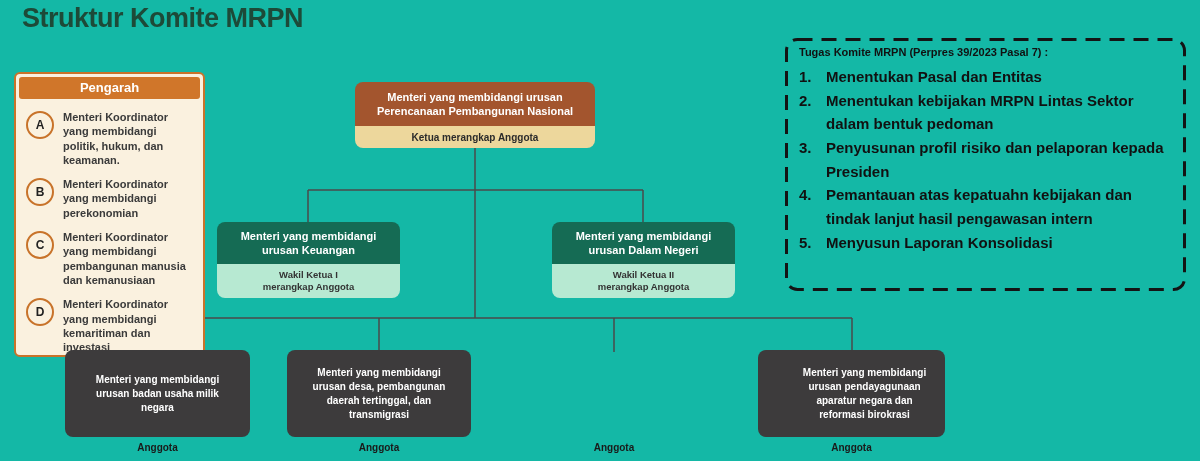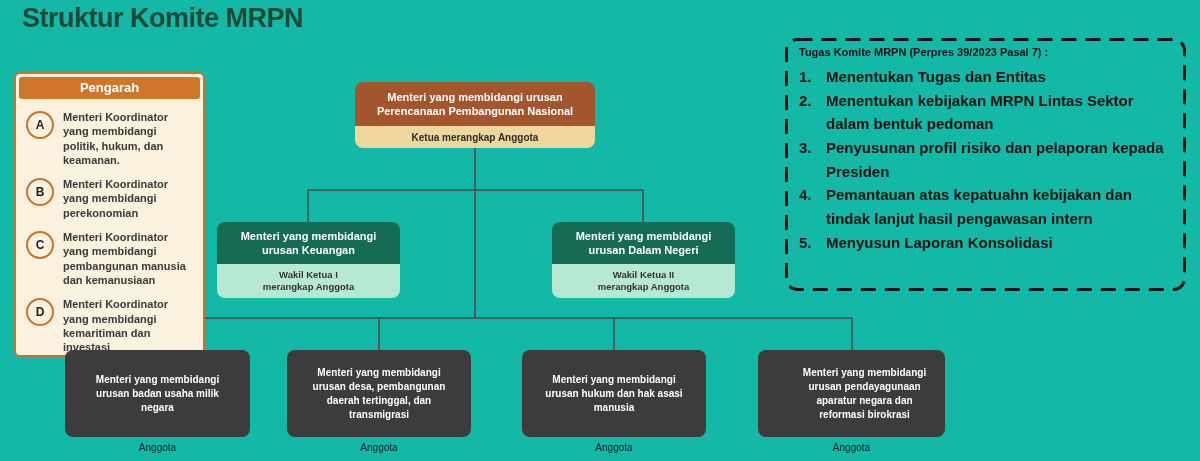--- a/index.html
+++ b/index.html
@@ -53,21 +53,21 @@
   .dark{
     top:350px;height:87px;background:#3d3b3c;color:#ffffff;
     display:flex;align-items:center;justify-content:center;text-align:center;
     font-weight:bold;font-size:10px;line-height:1.4;padding:0 14px;box-sizing:border-box;
   }
   .dark.d0{left:65px;width:185px;}
   .dark.d1{left:287px;width:184px;}
   .dark.d2{left:522px;width:184px;}
   .dark.d3{left:758px;width:187px;padding-left:40px;}
   .anggota-label{
-    position:absolute;top:442px;text-align:center;font-size:10px;font-weight:normal;color:#1a1a1a;z-index:1;
+    position:absolute;top:442px;text-align:center;font-size:10px;font-weight:bold;color:#1a1a1a;z-index:1;
   }
   .anggota-label.a0{left:65px;width:185px;}
   .anggota-label.a1{left:287px;width:184px;}
   .anggota-label.a2{left:522px;width:184px;}
   .anggota-label.a3{left:758px;width:187px;}
 
   
   .tugas{
     position:absolute;left:799px;top:46px;width:374px;z-index:1;color:#111111;
   }
@@ -133,33 +133,32 @@
   </div>
   <div class="node green g1">
     <div class="node-head">Menteri yang membidangi urusan Dalam Negeri</div>
     <div class="node-foot">
       <span>Wakil Ketua II merangkap Anggota</span>
     </div>
   </div>
 
   <div class="node dark d0">Menteri yang membidangi urusan badan usaha milik negara</div>
   <div class="node dark d1">Menteri yang membidangi urusan desa, pembangunan daerah tertinggal, dan transmigrasi</div>
-  <div class="node dark d2">Menteri yang membidangi urusan hukum dan hak asasi manusia</div>
   <div class="node dark d3">Menteri yang membidangi urusan pendayagunaan aparatur negara dan reformasi birokrasi</div>
 
   <div class="anggota-label a0">Anggota</div>
   <div class="anggota-label a1">Anggota</div>
   <div class="anggota-label a2">Anggota</div>
   <div class="anggota-label a3">Anggota</div>
 
   <div class="tugas">
     <div class="tugas-head">Tugas Komite MRPN (Perpres 39/2023 Pasal 7) :</div>
     <div class="tugas-item">
       <span class="t-num">1.</span>
-      <span class="t-text">Menentukan Tugas dan Entitas</span>
+      <span class="t-text">Menentukan Pasal dan Entitas</span>
     </div>
     <div class="tugas-item">
       <span class="t-num">2.</span>
       <span class="t-text">Menentukan kebijakan MRPN Lintas Sektor dalam bentuk pedoman</span>
     </div>
     <div class="tugas-item">
       <span class="t-num">3.</span>
       <span class="t-text">Penyusunan profil risiko dan pelaporan kepada Presiden</span>
     </div>
     <div class="tugas-item">

